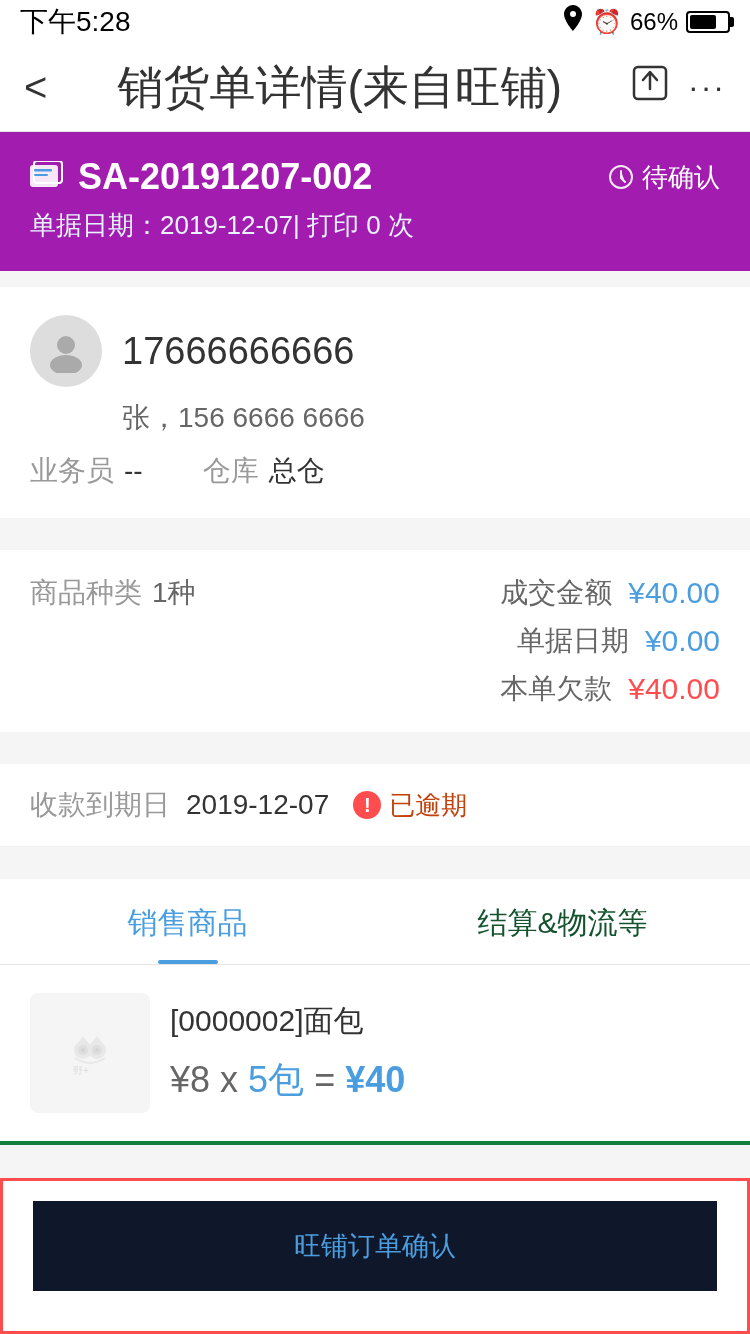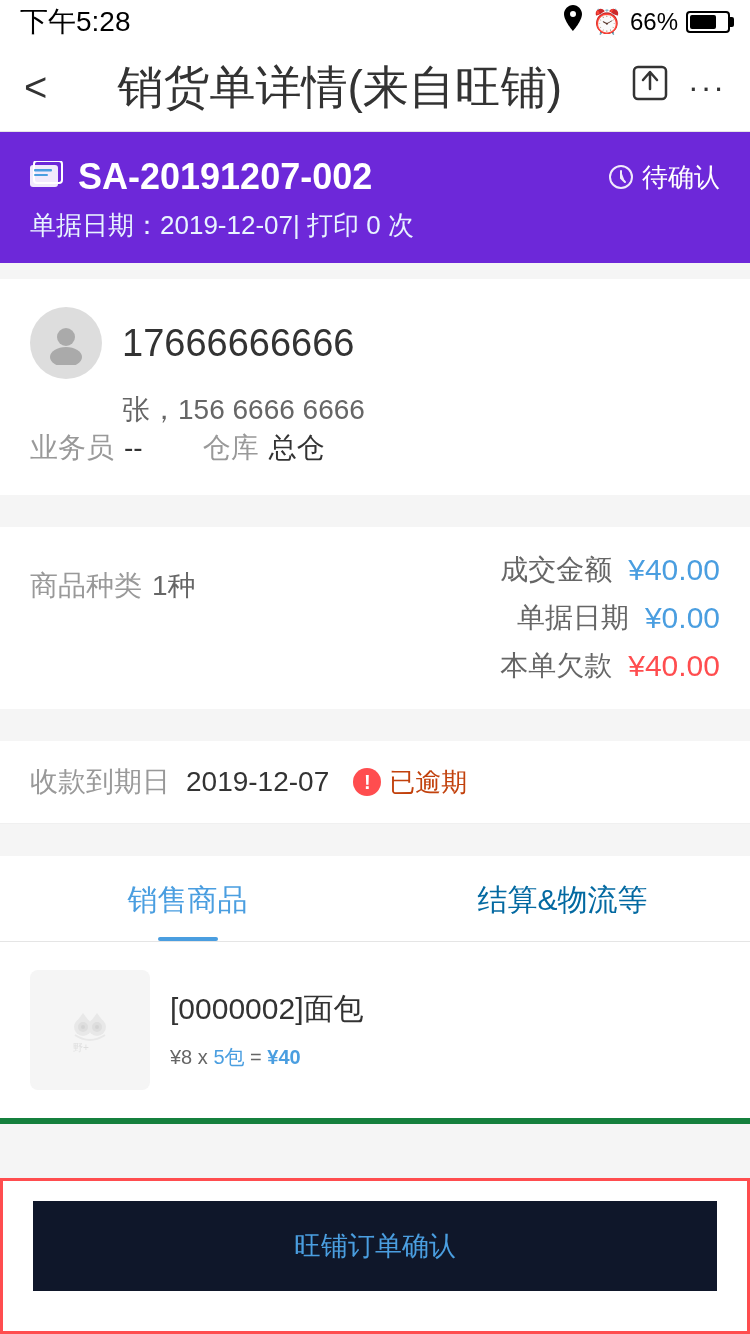--- a/index.html
+++ b/index.html
@@ -102,22 +102,22 @@
       color: #333;
     }
     .nav-more {
       font-size: 32px;
       color: #333;
       letter-spacing: 2px;
     }
 
     
     .order-header {
-      background: #6d28d9;
-      padding: 24px 30px 20px;
+      background: #a21caf;
+      padding: 24px 30px 28px;
       margin-bottom: 0;
     }
     .order-header-top {
       display: flex;
       align-items: center;
       justify-content: space-between;
       margin-bottom: 10px;
     }
     .order-id {
       font-size: 36px;
@@ -167,21 +167,21 @@
       fill: #aaa;
     }
     .customer-phone {
       font-size: 38px;
       font-weight: 500;
       color: #333;
     }
     .customer-name {
       font-size: 28px;
       color: #666;
-      margin-bottom: 0;
+      margin-bottom: 15px;
       padding-left: 92px;
     }
     .customer-meta {
       display: flex;
       align-items: center;
       gap: 60px;
       padding-left: 0;
     }
     .customer-meta-item {
       font-size: 28px;
@@ -203,21 +203,20 @@
       padding: 24px 30px;
       margin-top: 16px;
       display: flex;
       align-items: flex-start;
       justify-content: space-between;
     }
     .summary-left {
       display: flex;
       flex-direction: column;
       gap: 8px;
-      margin-top: 16px;
     }
     .summary-item {
       font-size: 28px;
       color: #666;
       display: flex;
       gap: 10px;
     }
     .summary-item .label {
       color: #999;
     }
@@ -286,21 +285,21 @@
       background: #fff;
       margin-top: 16px;
       display: flex;
       border-bottom: 1px solid #e5e5e5;
     }
     .tab-item {
       flex: 1;
       text-align: center;
       padding: 24px 0 20px;
       font-size: 30px;
-      color: #0369a1;
+      color: #14532d;
       position: relative;
       cursor: pointer;
     }
     .tab-item.active {
       color: #4A9EE0;
     }
     .tab-item.active::after {
       content: '';
       position: absolute;
       bottom: 0;
@@ -315,21 +314,21 @@
     
     .product-list {
       background: #fff;
       margin-top: 0;
     }
     .product-item {
       display: flex;
       align-items: center;
       gap: 20px;
       padding: 28px 30px;
-      border-bottom: 6px solid #15803d;
+      border-bottom: 4px solid #15803d;
     }
     .product-image {
       width: 120px;
       height: 120px;
       background: #f5f5f5;
       border-radius: 8px;
       display: flex;
       align-items: center;
       justify-content: center;
       flex-shrink: 0;
@@ -341,21 +340,21 @@
     }
     .product-info {
       flex: 1;
     }
     .product-name {
       font-size: 30px;
       color: #333;
       margin-bottom: 14px;
     }
     .product-price {
-      font-size: 20px;
+      font-size: 36px;
       color: #666;
     }
     .product-price .qty {
       color: #4A9EE0;
     }
     .product-price .total {
       color: #4A9EE0;
       font-weight: bold;
     }
 

